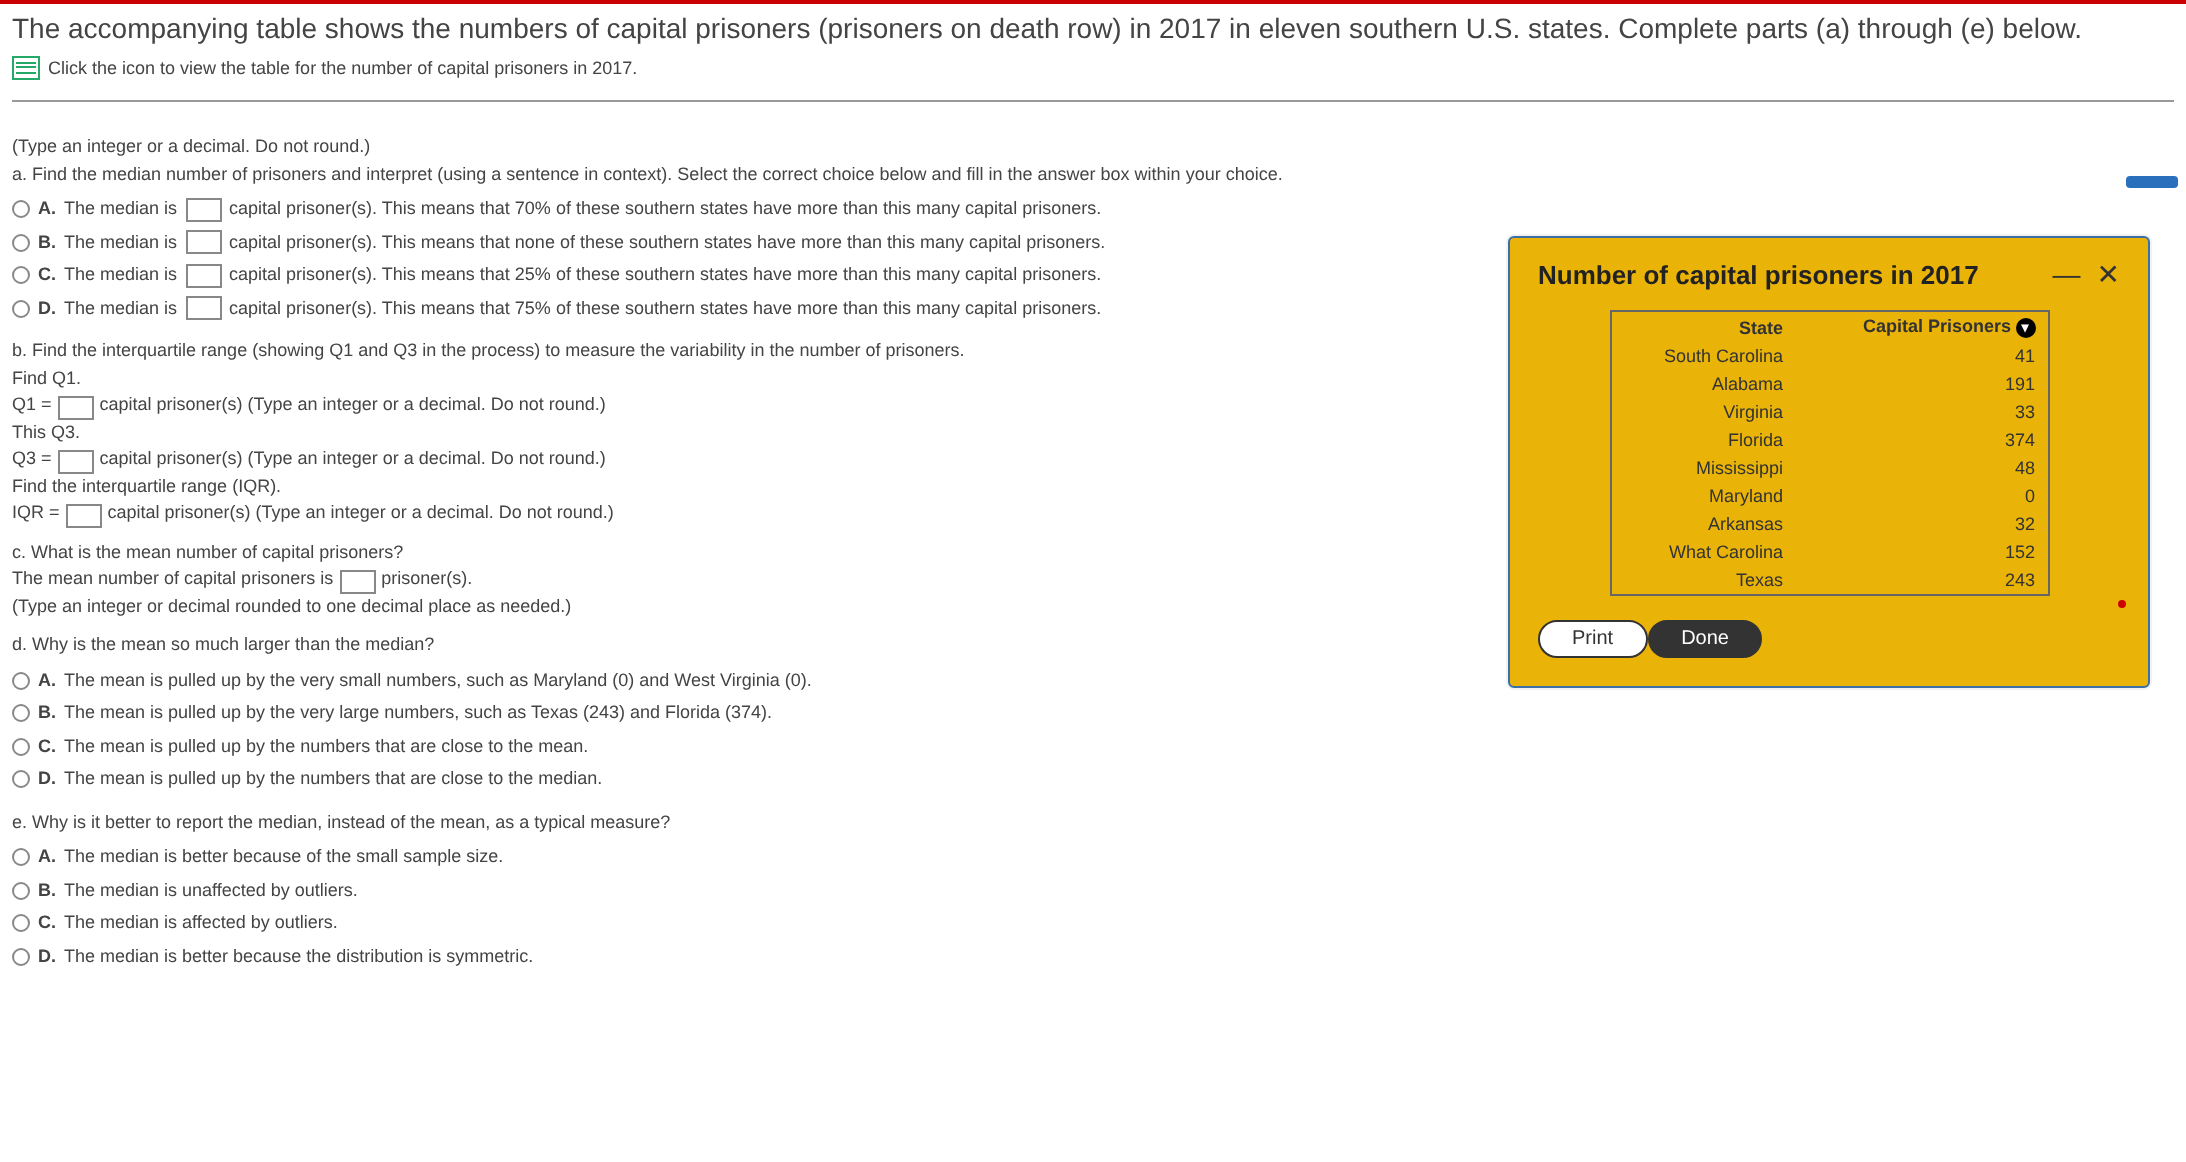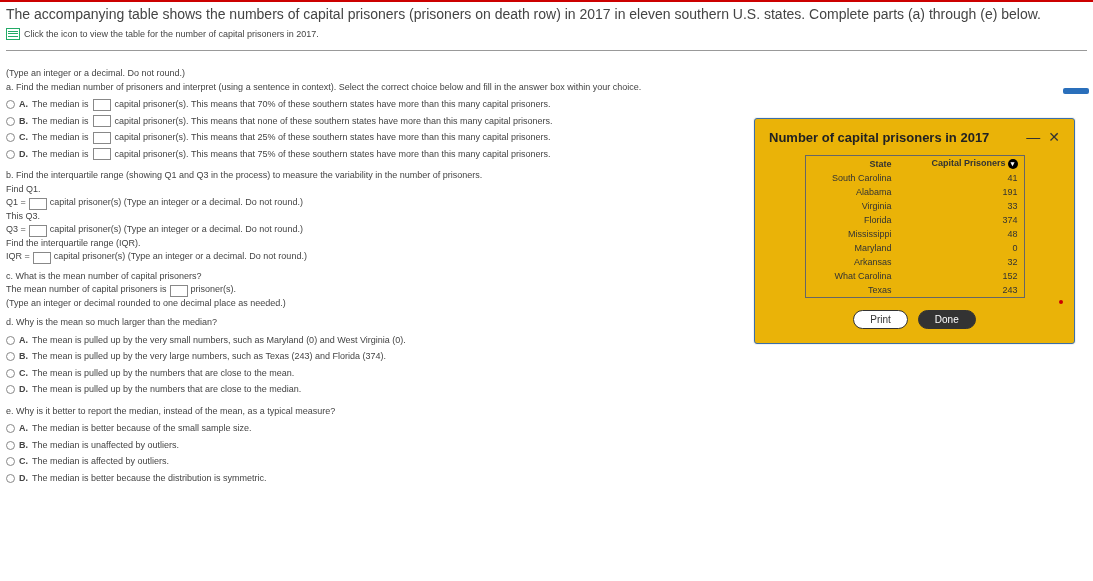--- a/index.html
+++ b/index.html
@@ -19,21 +19,21 @@
 .inline-input { display: inline-flex; align-items: flex-end; gap: 3px; }
 .popup { position: absolute; right: 18px; top: 118px; width: 321px; border: 1.5px solid #3b6fa8; border-radius: 3px; background: #eab308; padding: 10px 14px 14px 14px; box-shadow: 0 0 0 1px rgba(0,0,0,0.05); }
 .popup-head { display: flex; justify-content: space-between; align-items: center; margin-bottom: 10px; }
 .popup-title { font-size: 13px; font-weight: bold; color: #222; }
 .popup-controls { display: flex; gap: 8px; font-size: 14px; color: #333; }
 .popup-controls span { cursor: pointer; }
 .data-table { border: 1px solid #666; margin: 0 auto 12px auto; font-size: 9px; width: 220px; border-collapse: collapse; }
 .data-table th, .data-table td { padding: 2px 6px; text-align: right; }
 .data-table th { font-weight: bold; }
 .sort-icon { width: 10px; height: 10px; background: #000; color: #fff; border-radius: 50%; display: inline-flex; align-items: center; justify-content: center; font-size: 7px; margin-left: 2px; }
-.popup-buttons { display: flex; justify-content: center; gap: 10px; }
+.popup-buttons { display: flex; justify-content: flex-start; }
 .btn { border: 1px solid #333; border-radius: 12px; padding: 3px 16px; font-size: 10px; cursor: pointer; }
 .btn-print { background: #fff; color: #333; }
 .btn-done { background: #333; color: #fff; }
 .reddot { position: absolute; right: 30px; top: 300px; width: 4px; height: 4px; background: #c00; border-radius: 50%; }
 .hr { border: none; border-top: 1px solid #999; margin: 2px 0 8px 0; }
 .scroll-ind { position: absolute; right: 4px; top: 88px; width: 26px; height: 6px; background: #2a6fbb; border-radius: 2px; }
 </style>
 </head>
 <body>
 

